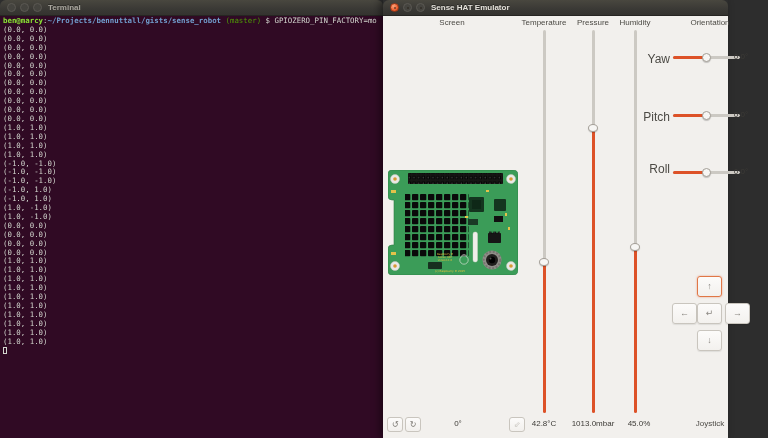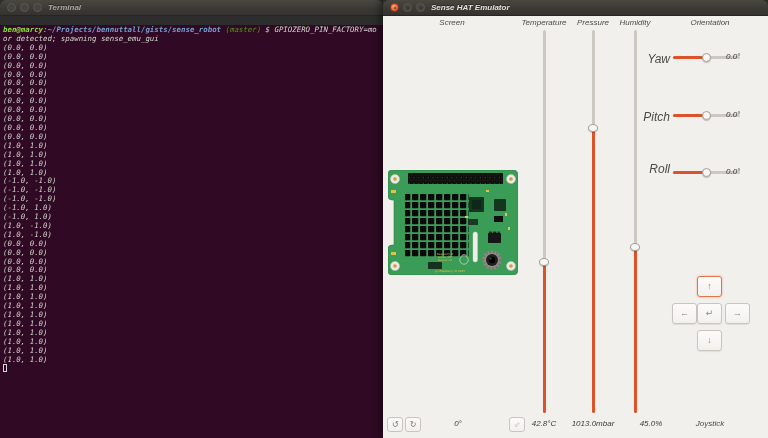--- a/index.html
+++ b/index.html
@@ -1,21 +1,21 @@
 <!DOCTYPE html>
 <html><head>
 <meta charset="utf-8">
 <style>
   * { margin:0; padding:0; box-sizing:border-box; }
   html,body { width:768px; height:438px; overflow:hidden; background:#2d2d2d;
               font-family:"Liberation Sans","DejaVu Sans",sans-serif; }
   .screen { position:relative; width:768px; height:438px; }
 
   
-  .window { position:absolute; top:0; height:438px;font-style:italic; }
+  .window { position:absolute; top:0; height:438px; }
   .titlebar { position:absolute; top:0; left:0; right:0; height:16px;
               background:linear-gradient(#49473f,#3a3935 60%,#34332f);
               border-radius:6px 6px 0 0; border-bottom:1px solid #262522;
               display:flex; align-items:center; }
   .wbtn { width:9px; height:9px; border-radius:50%; margin-left:4px;
           background:#45443f; border:1px solid #5b5953; position:relative; }
   .wbtn.first { margin-left:7px; }
   .wbtn.close-active { background:radial-gradient(circle at 35% 30%,#f9a27a,#ef6637 55%,#cf4514);
                        border:1px solid #9e3818; }
   .wbtn.close-active::after, .wbtn.dim::after {
@@ -23,27 +23,27 @@
       border-radius:50%; background:rgba(40,30,25,.65); }
   .wtitle { margin-left:6px; font-size:8px; font-weight:bold; color:#aaa79f;
             text-shadow:0 -1px 0 rgba(0,0,0,.4); }
   .wtitle.active { color:#e4e1da; }
 
   
   .term-win { left:0; width:383px; z-index:1; }
   .terminal-body { position:absolute; top:16px; left:0; right:0; bottom:0;
                    background:#300a24; padding:1px 0 4px 3px; overflow:hidden;
                    font-family:"DejaVu Sans Mono","Liberation Mono",monospace;
-                   font-size:7.4px; line-height:8.9px; color:#d3d7cf;margin-top:9px; }
+                   font-size:7.4px; line-height:8.9px; color:#d3d7cf; }
   .tline { white-space:pre; }
   .cursor { display:inline-block; width:4.2px; height:7.4px;
             border:1px solid #d3d7cf; vertical-align:-1px; }
 
   
-  .emu-win { left:383px; width:385px; z-index:2; box-shadow:-3px 0 8px rgba(0,0,0,.45); }
+  .emu-win { left:383px; width:345px; z-index:2; box-shadow:-3px 0 8px rgba(0,0,0,.45); }
   .emu-body { position:absolute; top:16px; left:0; right:0; bottom:0;
               background:#f2f0ed; color:#4a4843; }
   .sec-label { position:absolute; top:2px; transform:translateX(-50%);
                font-size:8px; color:#4c4a45; white-space:nowrap; }
 
   
   .vslider { position:absolute; top:14px; width:3px; height:383px; }
   .vtrack-gray { position:absolute; left:0; top:0; width:3px; background:#ccc9c3;
                  border-radius:2px; }
   .vtrack-orange { position:absolute; left:0; bottom:0; width:3px; background:#dd5228;
@@ -53,21 +53,21 @@
   .vvalue { position:absolute; top:403px; transform:translateX(-50%);
             font-size:8px; color:#3d3b37; white-space:nowrap; }
 
   
   .o-label { position:absolute; width:40px; text-align:right; font-size:12px; color:#4c4a45; }
   .o-track { position:absolute; width:67px; height:3px; border-radius:2px; background:#ccc9c3; }
   .o-fill  { position:absolute; left:0; top:0; height:3px; width:34px; border-radius:2px;
              background:#dd5228; }
   .o-handle{ position:absolute; top:-3px; left:29px; width:9px; height:9px; border-radius:50%;
              background:#f7f6f4; border:1px solid #a49f97; box-shadow:0 1px 1px rgba(0,0,0,.2); }
-  .o-value { position:absolute; width:30px; text-align:left; font-size:8px; color:#3d3b37; }
+  .o-value { position:absolute; width:30px; text-align:center; font-size:8px; color:#3d3b37; }
 
   
   .jbtn { position:absolute; width:25px; height:21px; border-radius:3px;
           background:linear-gradient(#fcfbfa,#f3f1ee); border:1px solid #c9c5be;
           color:#8b8882; font-size:9px; line-height:19px; text-align:center;
           box-shadow:0 1px 1px rgba(0,0,0,.08); }
   .jbtn.focused { border:1px solid #e07746; box-shadow:0 0 2px rgba(224,85,46,.55); }
   .j-label { position:absolute; top:403px; transform:translateX(-50%);
              font-size:8px; color:#4c4a45; }
 
@@ -88,21 +88,20 @@
 
   <div class="window term-win">
     <div class="titlebar">
       <span class="wbtn first"></span>
       <span class="wbtn"></span>
       <span class="wbtn"></span>
       <span class="wtitle">Terminal</span>
     </div>
     <div class="terminal-body">
         <div class="tline"><span style="color: rgb(138, 226, 52); font-weight: bold;">ben@marcy</span><span style="color: rgb(211, 215, 207);">:</span><span style="color: rgb(114, 159, 207); font-weight: bold;">~/Projects/bennuttall/gists/sense_robot</span><span style="color: rgb(211, 215, 207);"> </span><span style="color: rgb(78, 154, 6);">(master)</span><span style="color: rgb(211, 215, 207);"> $ GPIOZERO_PIN_FACTORY=mo</span></div>
-        <div class="tline">or detected; spawning sense_emu_gui</div>
         <div class="tline">(0.0, 0.0)</div>
         <div class="tline">(0.0, 0.0)</div>
         <div class="tline">(0.0, 0.0)</div>
         <div class="tline">(0.0, 0.0)</div>
         <div class="tline">(0.0, 0.0)</div>
         <div class="tline">(0.0, 0.0)</div>
         <div class="tline">(0.0, 0.0)</div>
         <div class="tline">(0.0, 0.0)</div>
         <div class="tline">(0.0, 0.0)</div>
         <div class="tline">(0.0, 0.0)</div>
@@ -163,21 +162,21 @@
         <div class="vhandle" style="top:94px"></div>
       </div>
       <div class="vslider" style="left:250.5px">
         <div class="vtrack-gray" style="height:217px"></div>
         <div class="vtrack-orange" style="height:166px"></div>
         <div class="vhandle" style="top:213px"></div>
       </div>
 
       <span class="vvalue" style="left:161px">42.8°C</span>
       <span class="vvalue" style="left:210px">1013.0mbar</span>
-      <span class="vvalue" style="left:268px">45.0%</span>
+      <span class="vvalue" style="left:256px">45.0%</span>
 
       <span class="o-label" style="left:247px; top:36px">Yaw</span>
       <div class="o-track" style="left:290px; top:39.5px">
         <div class="o-fill"></div>
         <div class="o-handle"></div>
       </div>
       <span class="o-value" style="left:343px; top:36px">0.0°</span>
 
       <span class="o-label" style="left:247px; top:94px">Pitch</span>
       <div class="o-track" style="left:290px; top:97.5px">

